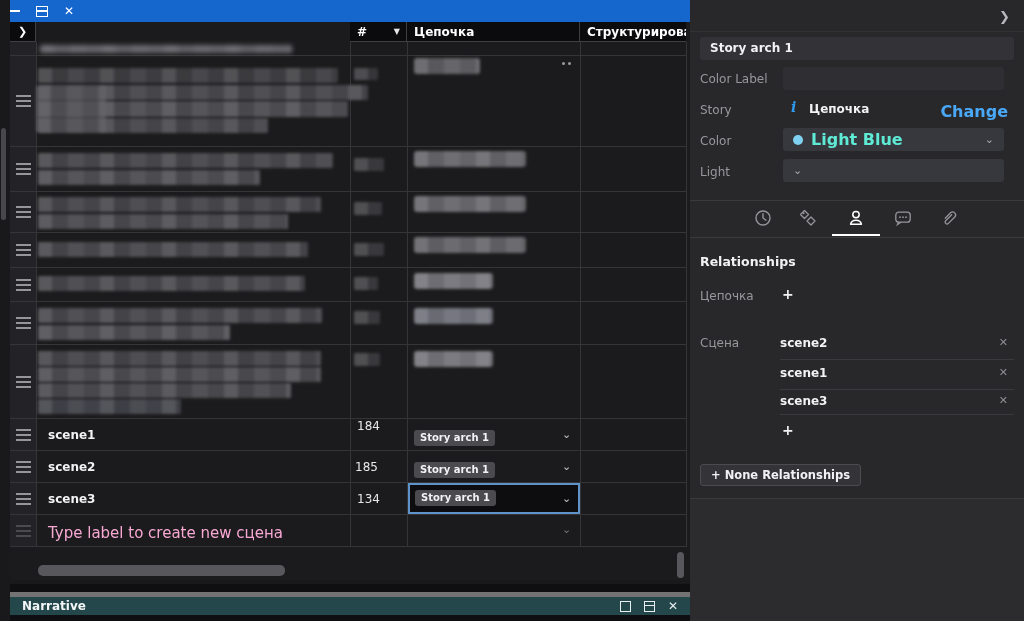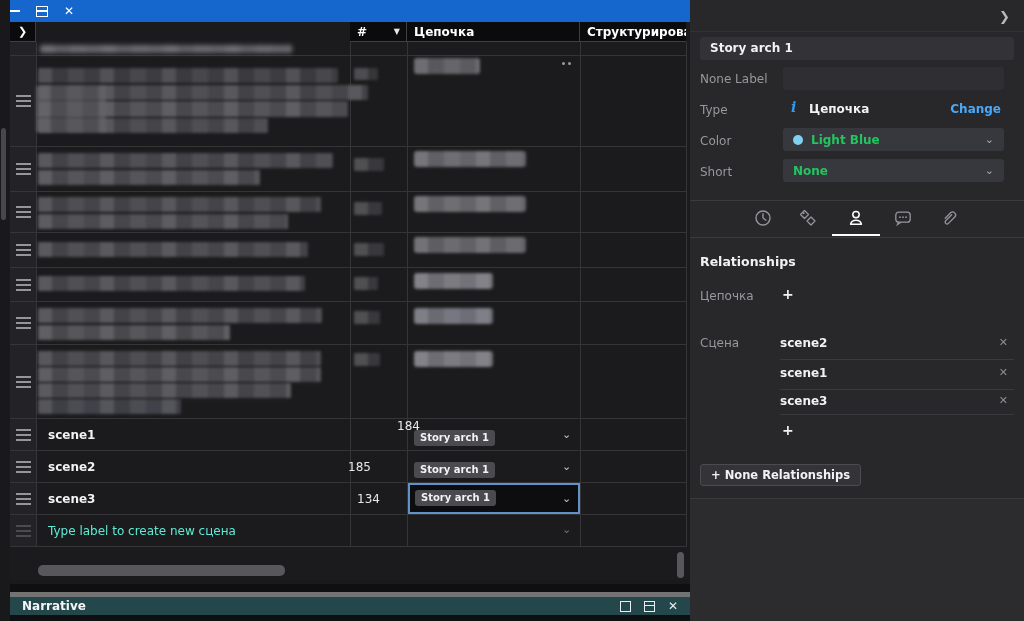--- a/index.html
+++ b/index.html
@@ -25,38 +25,38 @@
   .trow{left:0;width:676px;border-bottom:1px solid #353538;box-sizing:border-box;}
   .gcell{position:absolute;left:0;top:0;bottom:0;width:26px;background:#232327;border-right:1px solid #353538;display:flex;align-items:center;justify-content:center;}
   .handle{width:15px;height:12px;background:repeating-linear-gradient(to bottom,#96969a 0 2px,transparent 2px 5px);}
   .vline{width:1px;background:#353538;}
   .mos{position:absolute;filter:blur(1.4px);border-radius:1px;background-image:repeating-linear-gradient(90deg,rgba(255,255,255,.10) 0 14px,rgba(0,0,0,.06) 14px 30px,rgba(255,255,255,.05) 30px 46px,rgba(0,0,0,.02) 46px 62px);}
   .celltext{position:absolute;color:#f2f2f4;font-size:12px;font-weight:bold;}
   .cellnum{position:absolute;color:#e8e8ea;font-size:12px;}
   .chip{display:inline-block;background:#4a4a4f;border-radius:3px;color:#f2f2f4;font-weight:bold;font-size:10px;line-height:16px;padding:0 6px;}
   .cellchev{position:absolute;color:#c9c9cd;font-size:11px;}
   .selcell{position:absolute;border:2px solid #5e92c8;background:#0d0d0f;box-sizing:border-box;}
-  .ph{color:#5eead4;font-size:12px;}
+  .ph{color:#f9a8d4;font-size:15px;}
   .sb{background:#58585c;border-radius:5px;}
 
   
   #nvwin{left:10px;top:584px;width:680px;height:37px;background:#0f0f11;}
   .nvbar{left:0;top:8px;width:100%;height:23px;background:#24474b;border-top:5px solid #737373;display:flex;align-items:center;box-sizing:border-box;}
   .nvbar .wtitle{color:#f2f6f6;font-size:12px;font-weight:bold;padding-left:12px;flex:1;}
   .nv-sq{width:11px;height:11px;border:1.5px solid #e9efef;box-sizing:border-box;position:relative;}
   .nv-sq.split::after{content:"";position:absolute;left:0;right:0;top:3px;height:1.5px;background:#e9efef;}
   .nv-close{color:#e9efef;font-size:12px;line-height:12px;}
 
   
   #panel{left:690px;top:0;width:334px;height:621px;background:#28282b;}
   .plabel{position:absolute;color:#98989c;font-size:12px;}
   .pfield{position:absolute;background:#323237;border-radius:3px;box-sizing:border-box;}
   .pfield .fval{color:#f2f2f4;font-size:12px;font-weight:bold;}
   .pselect{position:absolute;background:#36383d;border-radius:3px;display:flex;align-items:center;box-sizing:border-box;padding:0 10px;gap:8px;}
-  .pselect .fval{color:#22c55e;font-size:12px;font-weight:bold;flex:1;}
+  .pselect .fval{color:#5eead4;font-size:16px;font-weight:bold;flex:1;}
   .chev{color:#a9a9ad;font-size:11px;}
   .dot{width:10px;height:10px;border-radius:50%;}
   .divline{position:absolute;height:1px;background:#3a3a3d;}
   .tabicon{position:absolute;width:20px;height:20px;top:208px;}
   .tabicon svg{width:20px;height:20px;display:block;}
   .relitem{position:absolute;left:90px;width:234px;border-bottom:1px solid #3a3a3e;box-sizing:border-box;}
   .relitem .rtext{position:absolute;left:0;top:6px;color:#f2f2f4;font-size:12px;font-weight:bold;}
   .relitem .rx{position:absolute;right:6px;top:6px;color:#8e8e92;font-size:11px;}
   .plus{position:absolute;color:#f2f2f4;font-size:14px;font-weight:bold;}
   .morebtn{position:absolute;left:10px;top:464px;height:22px;background:#333338;border:1px solid #4c4c50;border-radius:3px;color:#f2f2f4;font-size:11.5px;font-weight:bold;line-height:20px;padding:0 10px;box-sizing:border-box;}
@@ -175,31 +175,31 @@
       <div class="mos" style="left:28px;top:22px;width:283px;height:15px;background-color:#4c4c51;"></div>
       <div class="mos" style="left:28px;top:38px;width:253px;height:15px;background-color:#48484d;"></div>
       <div class="mos" style="left:28px;top:54px;width:143px;height:15px;background-color:#42424a;"></div>
     </div>
 
     <div class="abs trow" style="top:419px;height:32px;">
       <div class="gcell">
           <div class="handle"></div>
         </div>
       <div class="celltext" style="left:38px;top:9px;">scene1</div>
-      <div class="cellnum" style="left:347px;top:0;margin-left:40px;">184</div>
+      <div class="cellnum" style="left:347px;top:0;">184</div>
       <div class="abs" style="left:404px;top:7px;"><span class="chip">Story arch 1</span></div>
       <div class="cellchev" style="left:552px;top:9px;">⌄</div>
     </div>
 
     <div class="abs trow" style="top:451px;height:32px;">
       <div class="gcell">
           <div class="handle"></div>
         </div>
       <div class="celltext" style="left:38px;top:9px;">scene2</div>
-      <div class="cellnum" style="left:338px;top:9px;">185</div>
+      <div class="cellnum" style="left:345px;top:9px;">185</div>
       <div class="abs" style="left:404px;top:7px;"><span class="chip">Story arch 1</span></div>
       <div class="cellchev" style="left:552px;top:9px;">⌄</div>
     </div>
 
     <div class="abs trow" style="top:483px;height:32px;">
       <div class="gcell">
           <div class="handle"></div>
         </div>
       <div class="celltext" style="left:38px;top:9px;">scene3</div>
       <div class="cellnum" style="left:347px;top:9px;">134</div>
@@ -233,40 +233,39 @@
   </div>
 
   <div class="abs" id="panel">
     <div class="abs" style="right:14px;top:9px;color:#b9b9bd;font-size:13px;">❯</div>
     <div class="divline" style="left:0;top:31px;width:334px;background:#323235;"></div>
 
     <div class="pfield" style="left:10px;top:37px;width:314px;height:23px;">
       <span class="fval" style="position:absolute;left:10px;top:4px;">Story arch 1</span>
     </div>
 
-    <div class="plabel" style="left:10px;top:72px;">None Label</div>
+    <div class="plabel" style="left:10px;top:72px;">Color Label</div>
     <div class="pfield" style="left:93px;top:67px;width:221px;height:23px;background:#2e2e33;">
       <span class="fval" style="position:absolute;left:10px;top:4px;"></span>
     </div>
 
-    <div class="plabel" style="left:10px;top:103px;">Type</div>
+    <div class="plabel" style="left:10px;top:103px;">Story</div>
     <div class="abs" style="left:101px;top:101px;width:13px;height:13px;color:#2f9bf0;font-family:'DejaVu Serif',serif;font-style:italic;font-weight:bold;font-size:14px;line-height:13px;">i</div>
     <div class="abs" style="left:119px;top:102px;color:#f2f2f4;font-size:12px;font-weight:bold;">Цепочка</div>
-    <div class="abs" style="right:23px;top:102px;color:#49a8f7;font-size:12px;font-weight:bold;">Change</div>
+    <div class="abs" style="right:16px;top:102px;color:#49a8f7;font-size:16px;font-weight:bold;">Change</div>
 
     <div class="plabel" style="left:10px;top:134px;">Color</div>
     <div class="pselect" style="left:93px;top:128px;width:221px;height:23px;">
       <span class="dot" style="background:#7ed1f0;"></span>
       <span class="fval">Light Blue</span>
       <span class="chev">⌄</span>
     </div>
 
-    <div class="plabel" style="left:10px;top:165px;">Short</div>
+    <div class="plabel" style="left:10px;top:165px;">Light</div>
     <div class="pselect" style="left:93px;top:159px;width:221px;height:23px;">
-      <span class="fval">None</span>
       <span class="chev">⌄</span>
     </div>
 
     <div class="divline" style="left:0;top:200px;width:334px;"></div>
     <div class="divline" style="left:0;top:237px;width:334px;"></div>
 
     <div class="tabicon" style="left:63px;">
       <svg viewBox="0 0 20 20">
           <circle cx="10" cy="10" r="7" fill="none" stroke="#95959a" stroke-width="1.4"></circle>
           <path d="M10 5.8V10l3 2.2" fill="none" stroke="#95959a" stroke-width="1.4" stroke-linecap="round"></path>

